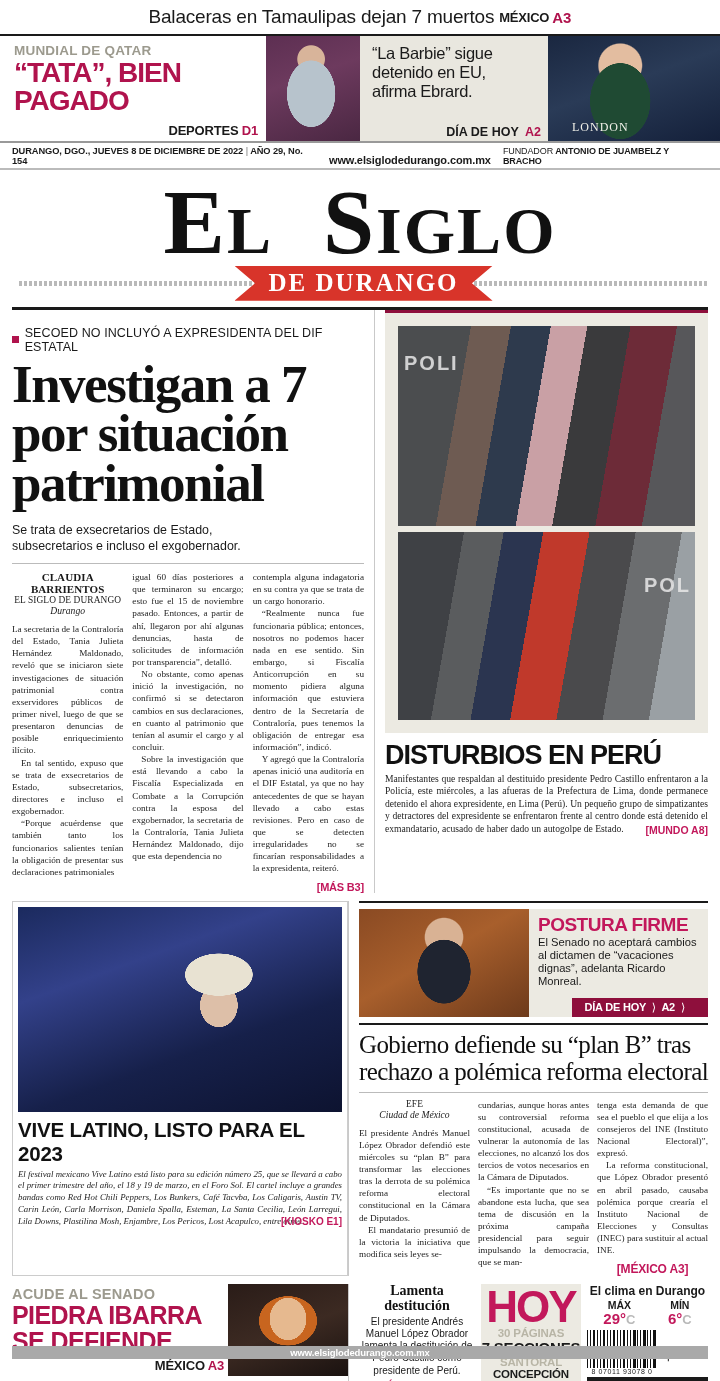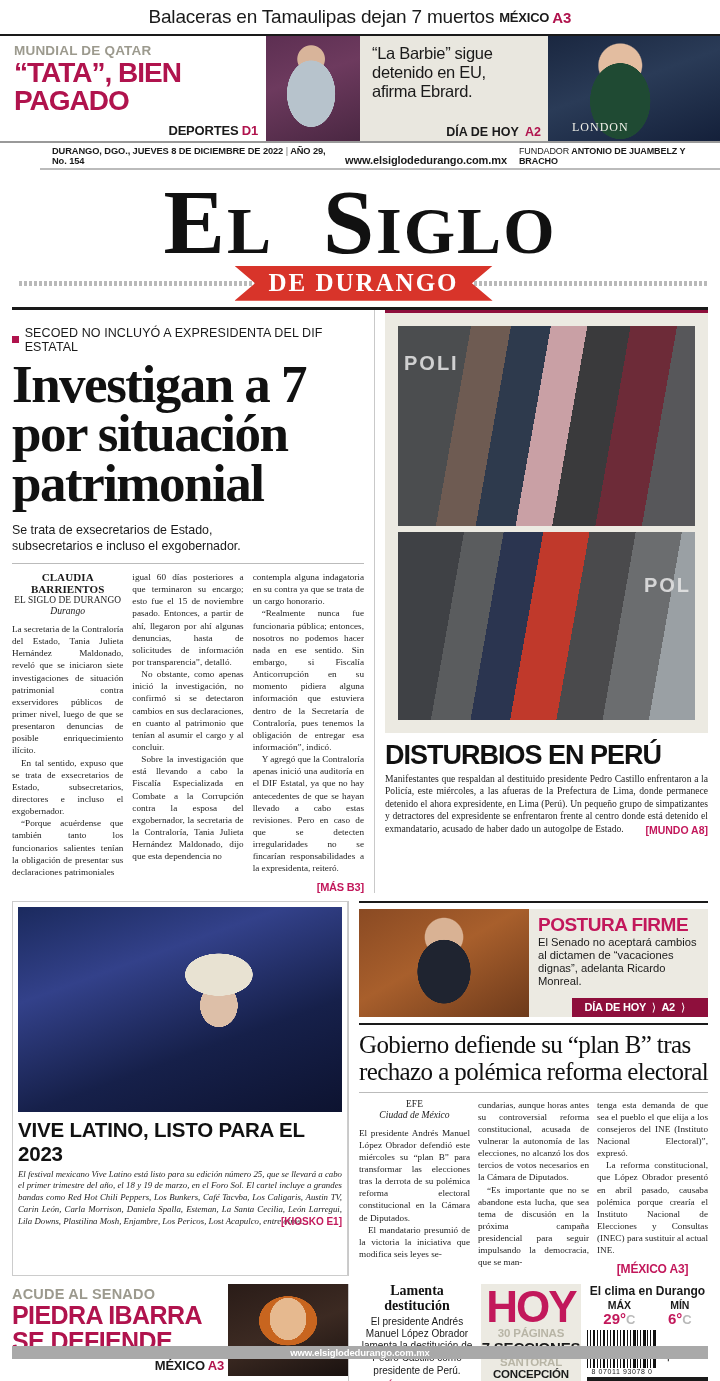--- a/index.html
+++ b/index.html
@@ -48,21 +48,20 @@
      radial-gradient(circle at 42% 28%, #e3bda0 0 17%, transparent 18%),
      linear-gradient(160deg,#1a2740 0%,#2a3b57 45%,#14203a 100%);}
   .ph-london{position:absolute;bottom:6px;left:24px;color:#f2f2ea;font-size:12px;font-weight:normal;letter-spacing:1px;
      font-family:"Liberation Serif",serif;}
 
   
   .dateline{
     display:flex;align-items:center;justify-content:flex-start;
     padding:3px 12px 2px 12px;border-bottom:2px solid #bbb;font-size:9.3px;font-weight:bold;color:#1a1a1a;
     letter-spacing:-.1px;
-    margin-left:40px;
   }
   .dateline .mid{font-size:11px;}
   .dateline .sep{font-weight:normal;color:#777;}
   .dateline .right{font-size:9px;}
   .dateline .right .lbl{font-weight:normal;}
 
   
   .masthead{text-align:center;padding-top:10px;position:relative;}
   .masthead .eltitle{
     font-family:"Liberation Serif",serif;font-weight:bold;font-size:92px;line-height:.92;

